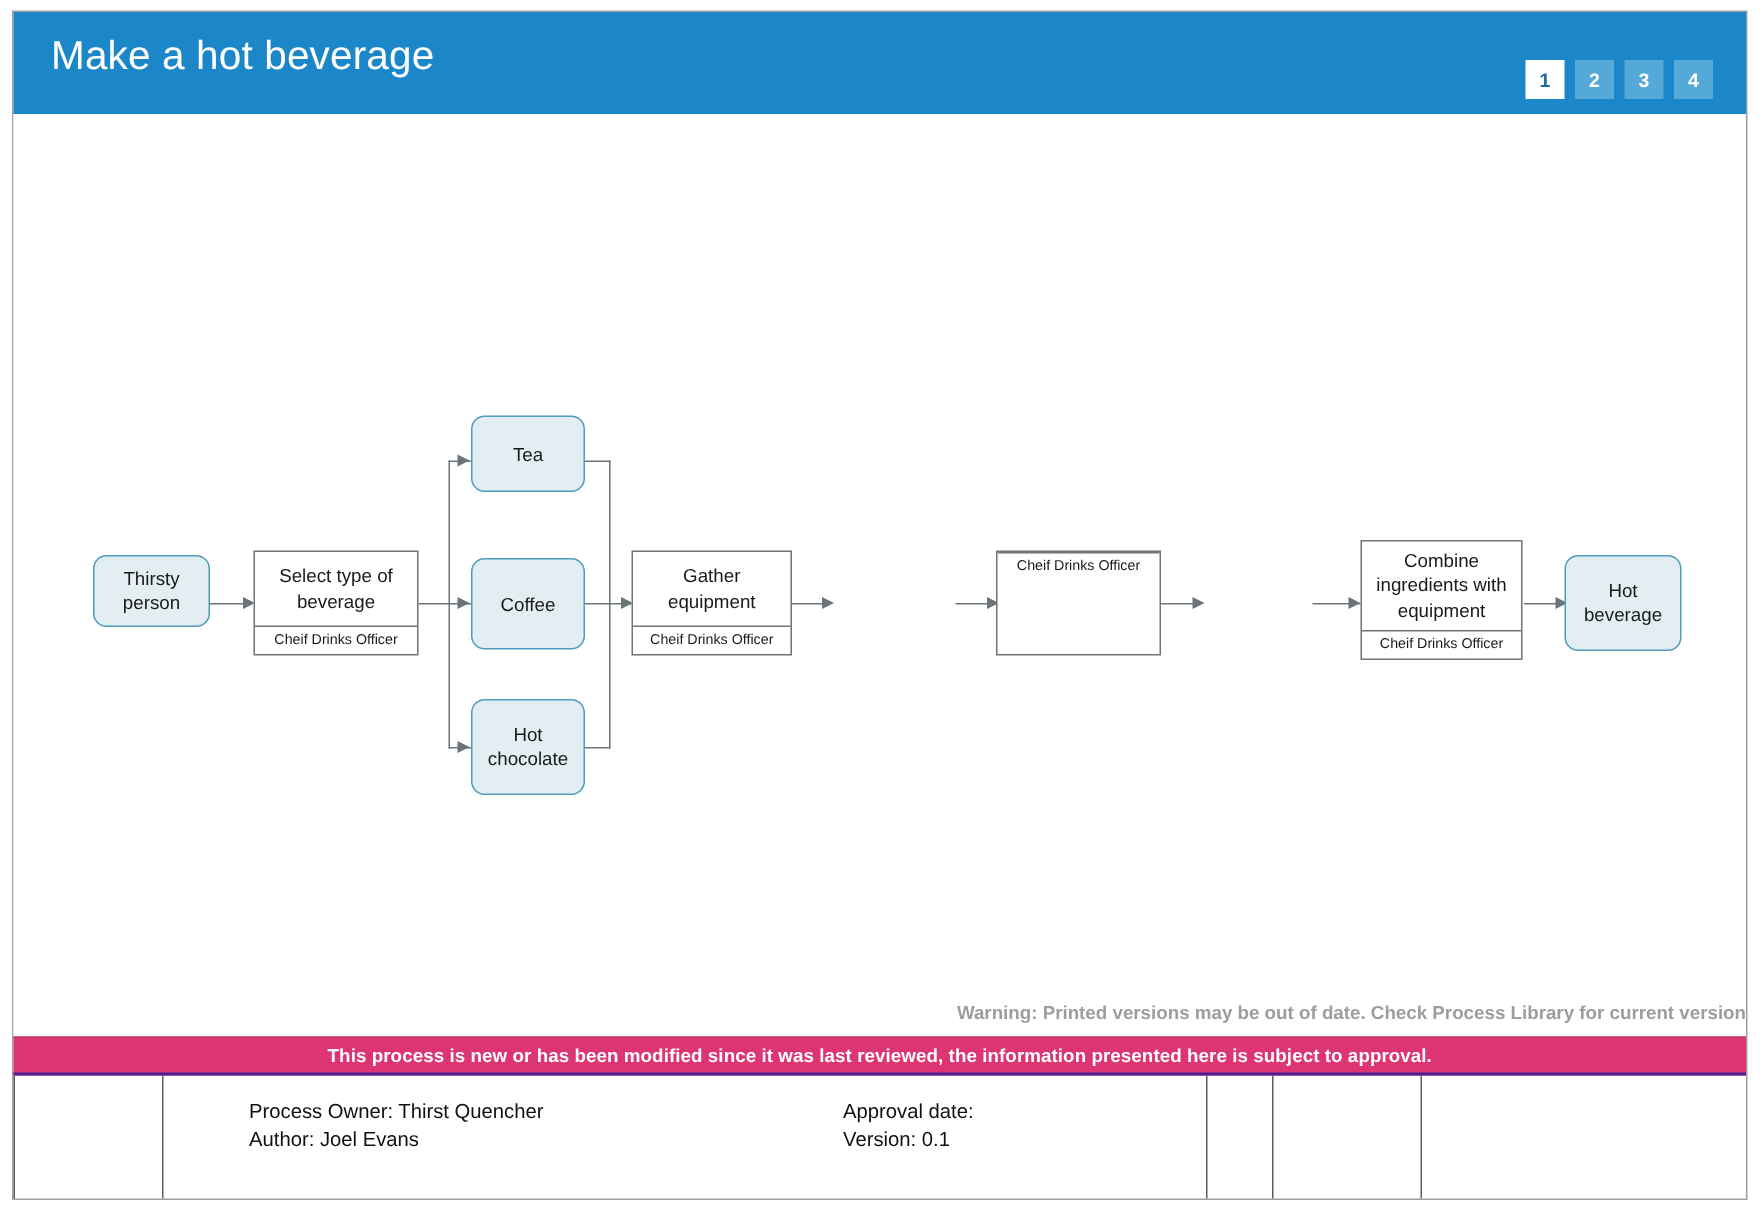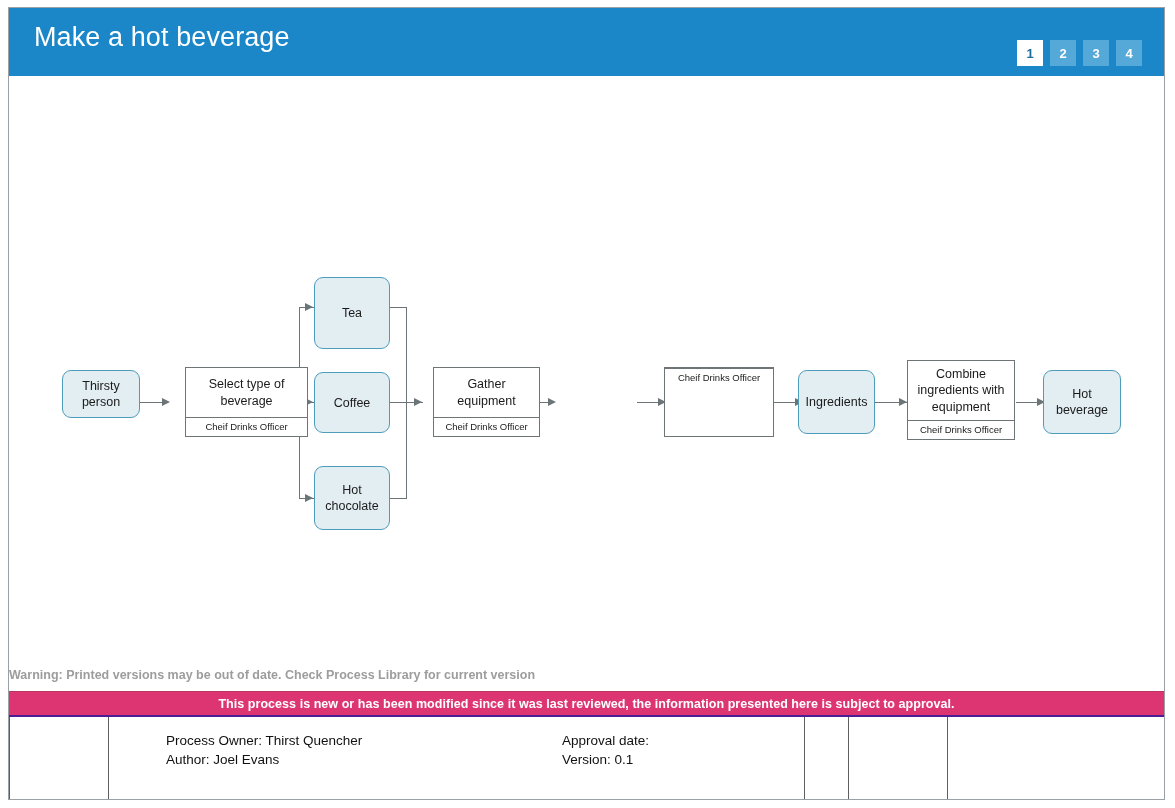--- a/index.html
+++ b/index.html
@@ -147,21 +147,21 @@
     border-top: 4.5px solid transparent;
     border-bottom: 4.5px solid transparent;
     border-left: 8px solid #6b7578;
   }
   
   .warning-note {
     position: absolute;
     left: 9px;
     top: 668px;
     width: 1155px;
-    text-align: left;
+    text-align: right;
     font-size: 12.5px;
     font-weight: bold;
     color: #9d9d9d;
   }
   .approval-bar {
     position: absolute;
     left: 9px;
     top: 691px;
     width: 1155px;
     height: 26px;
@@ -273,50 +273,47 @@
     <div class="conn h" style="left:866px; top:326px; width:34px;"></div>
     <div class="arrow" style="left:890px; top:322px;"></div>
 
     <div class="conn h" style="left:1007px; top:326px; width:27px;"></div>
     <div class="arrow" style="left:1028px; top:322px;"></div>
 
     <div class="node data" style="left:53px; top:294px; width:78px; height:48px;">
       <span>Thirsty person</span>
     </div>
 
-    <div class="node process" style="left:176px; top:291px; width:123px; height:70px;">
+    <div class="node process" style="left:160px; top:291px; width:110px; height:70px;">
       <div class="proc-title">Select type of beverage</div>
       <div class="proc-role">Cheif Drinks Officer</div>
     </div>
 
-    <div class="node data" style="left:305px; top:201px; width:76px; height:72px;">
+    <div class="node data" style="left:305px; top:201px; width:76px; height:51px;">
       <span>Tea</span>
     </div>
 
     <div class="node data" style="left:305px; top:390px; width:76px; height:64px;">
       <span>Hot chocolate</span>
     </div>
 
     <div class="node data" style="left:305px; top:296px; width:76px; height:61px;">
       <span>Coffee</span>
     </div>
 
-    <div class="node process" style="left:424px; top:291px; width:107px; height:70px;">
+    <div class="node process" style="left:412px; top:291px; width:107px; height:70px;">
       <div class="proc-title">Gather equipment</div>
       <div class="proc-role">Cheif Drinks Officer</div>
     </div>
 
 
     <div class="node process" style="left:655px; top:291px; width:110px; height:70px;">
       <div class="proc-role">Cheif Drinks Officer</div>
     </div>
 
-    <div class="node data" style="left:789px; top:294px; width:77px; height:64px;">
-      <span>Ingredients</span>
-    </div>
 
     <div class="node process" style="left:898px; top:284px; width:108px; height:80px;">
       <div class="proc-title">Combine ingredients with equipment</div>
       <div class="proc-role">Cheif Drinks Officer</div>
     </div>
 
     <div class="node data" style="left:1034px; top:294px; width:78px; height:64px;align-items:center;">
       <span>Hot beverage</span>
     </div>
 

